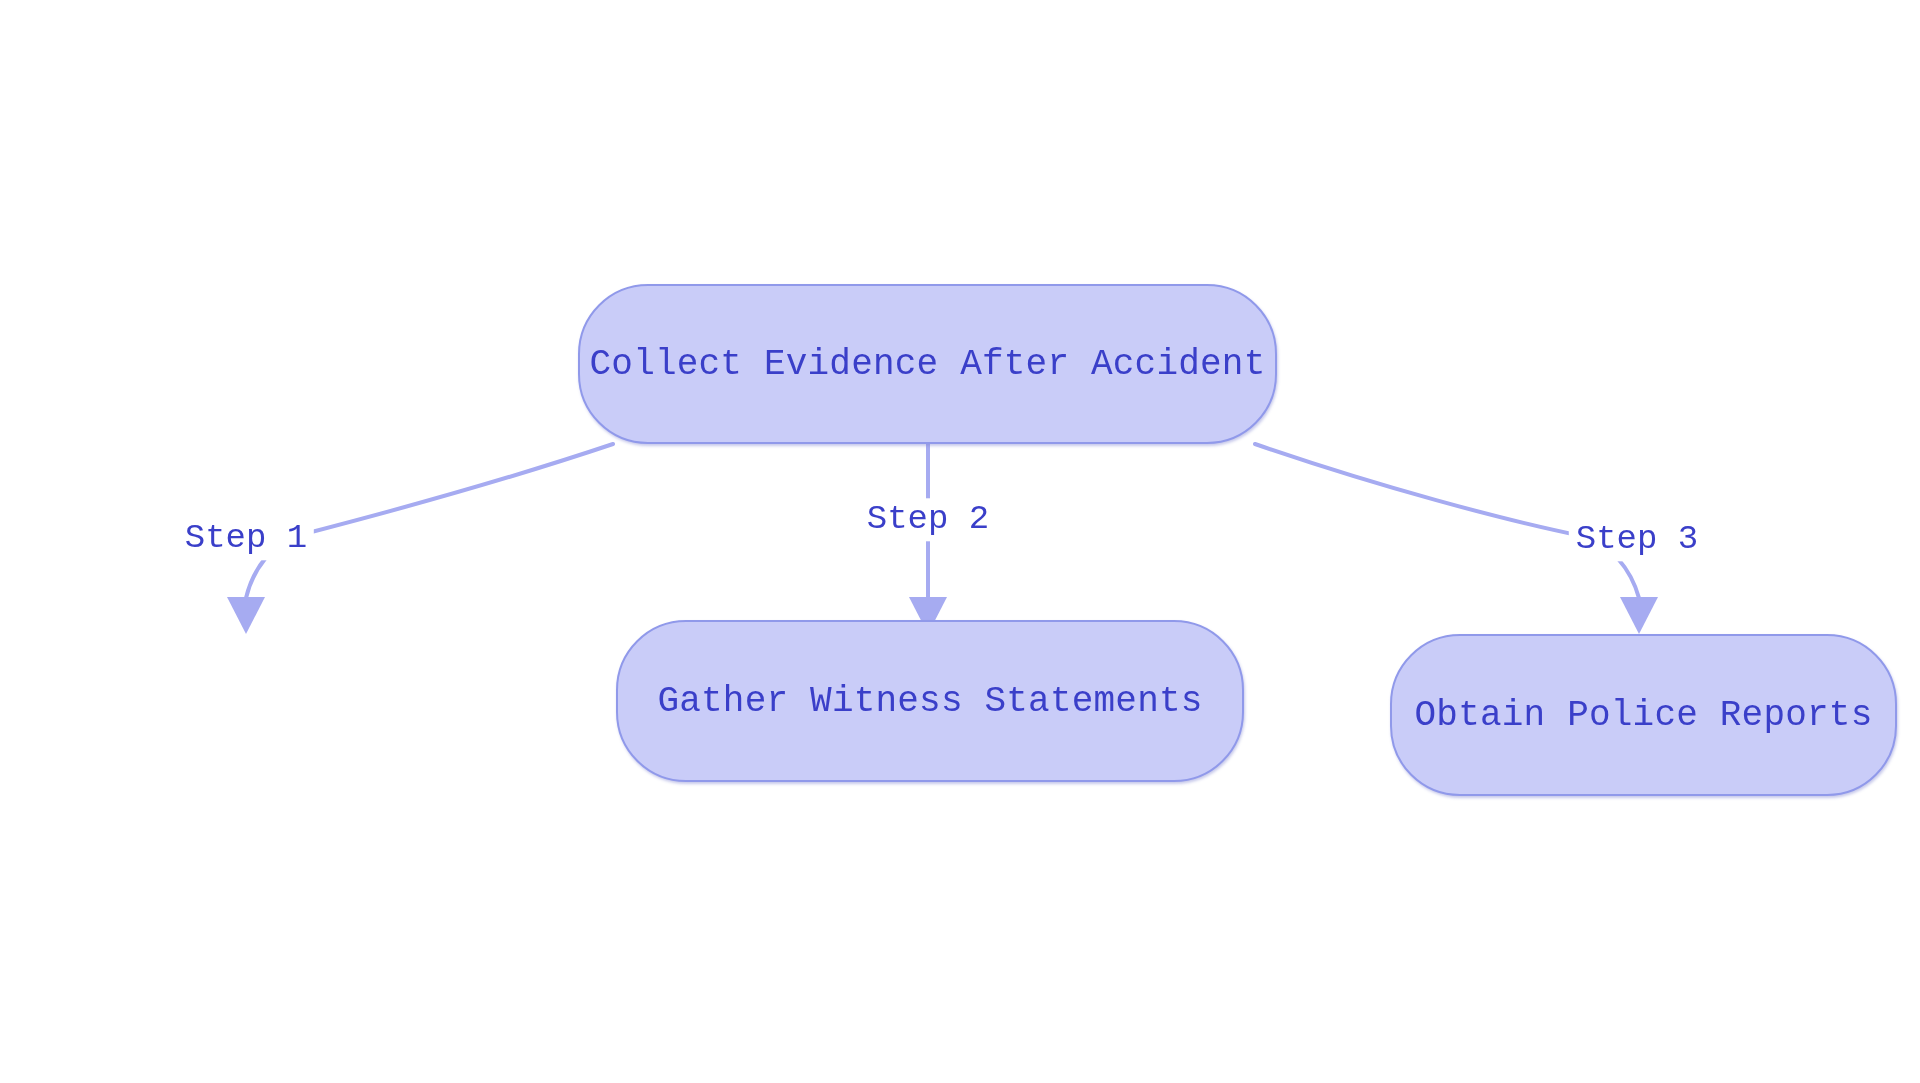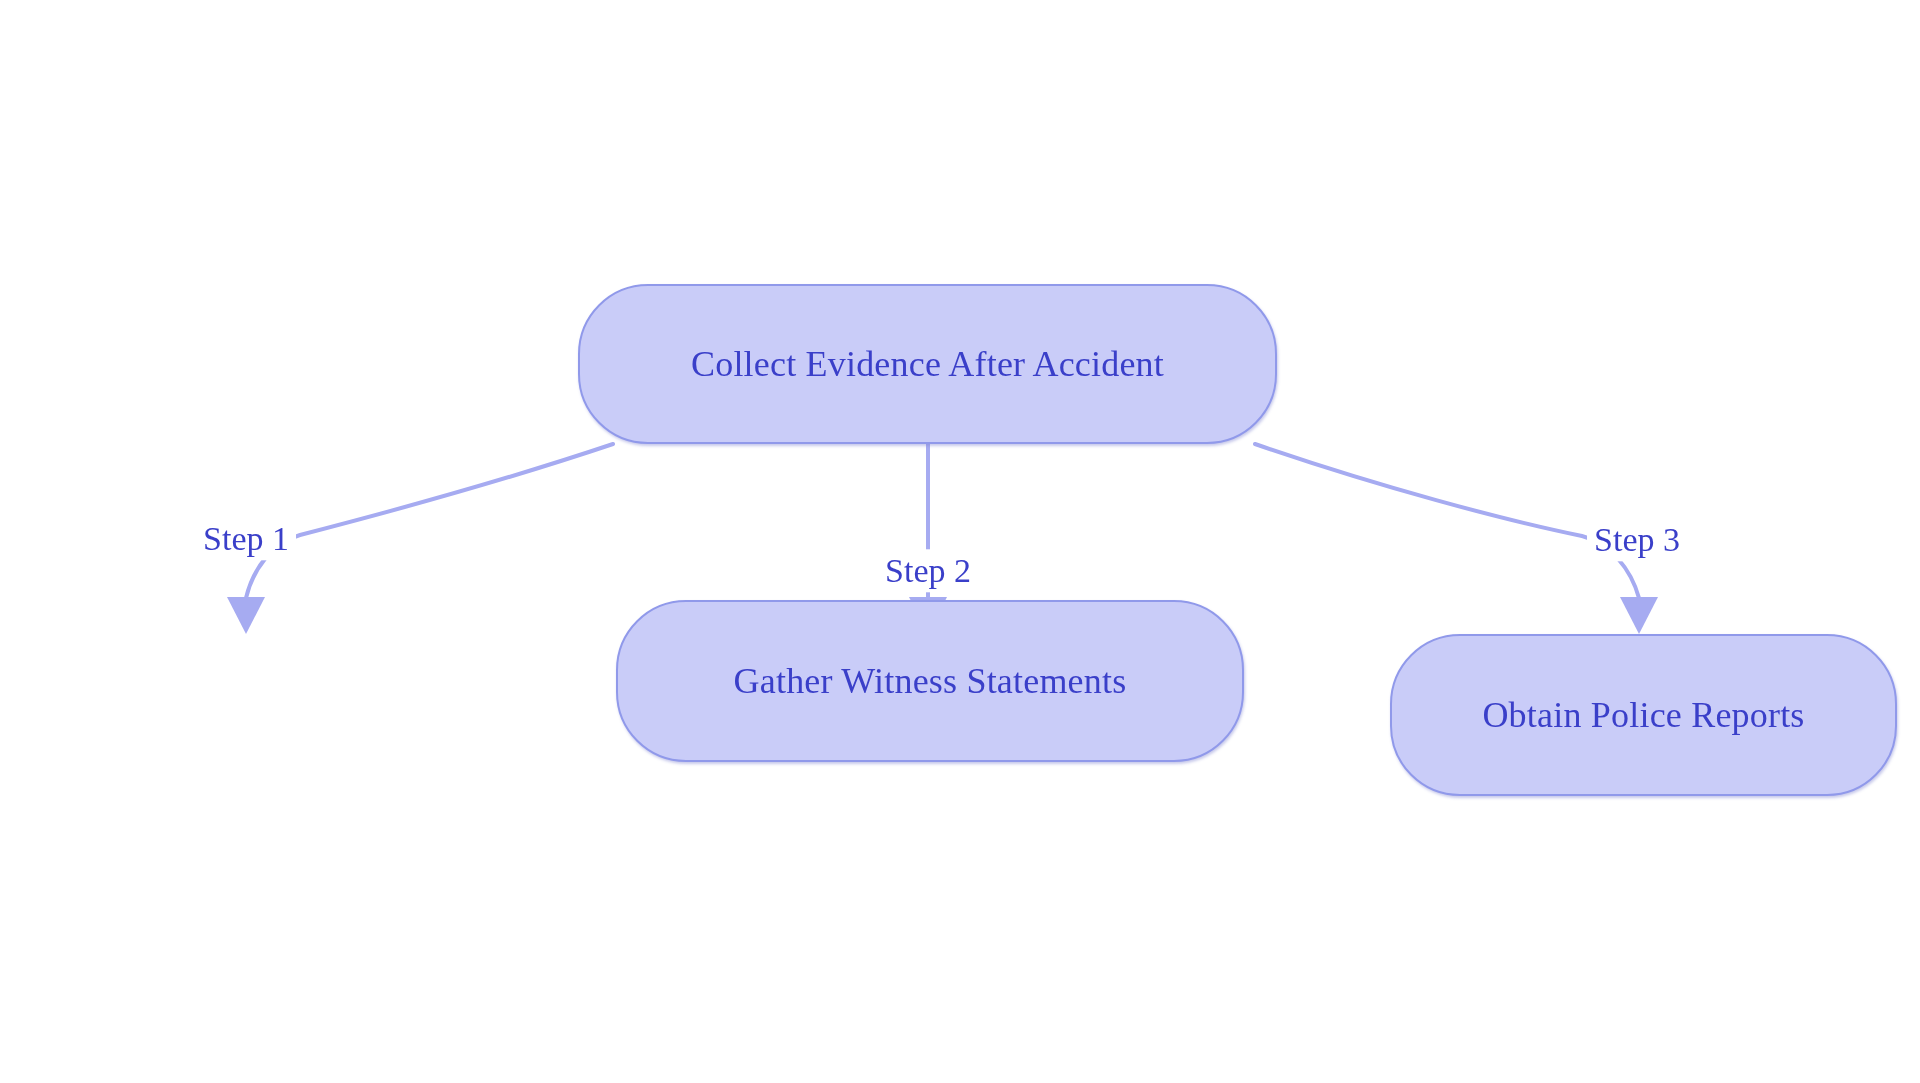--- a/index.html
+++ b/index.html
@@ -11,21 +11,21 @@
     --label-bg: #ffffff;
   }
   * { margin: 0; padding: 0; box-sizing: border-box; }
   html, body { background: #ffffff; }
   .canvas {
     position: relative;
     width: 1920px;
     height: 1083px;
     background: #ffffff;
     overflow: hidden;
-    font-family: Liberation Serif, serif;
+    font-family: Liberation Mono, monospace;
   }
   .edges {
     position: absolute;
     left: 0; top: 0;
     width: 1920px; height: 1083px;
   }
   .edge {
     fill: none;
     stroke: var(--edge-line);
     stroke-width: 4;
@@ -41,34 +41,34 @@
     border: 2.7px solid var(--node-border);
     border-radius: 70px;
     box-shadow: 1px 2px 3px rgba(130,135,210,0.45);
     color: var(--node-text);
     font-size: 36px;
     letter-spacing: 0.2px;
     text-align: center;
   }
   .node-top { left: 578px; top: 284px; width: 699px; height: 160px; }
   .node-b1  { left: 23px;  top: 634px; width: 444px; height: 162px; }
-  .node-b2  { left: 616px; top: 600px; width: 628px; height: 162px; }
+  .node-b2  { left: 616px; top: 620px; width: 628px; height: 162px; }
   .node-b3  { left: 1390px; top: 634px; width: 507px; height: 162px; text-align: center; }
   .edge-label {
     position: absolute;
     transform: translate(-50%, -50%);
     background: var(--label-bg);
     color: var(--label-text);
     font-size: 34px;
     line-height: 1.1;
     padding: 3px 7px;
     white-space: nowrap;
   }
   .label-1 { left: 246px;  top: 539px; }
-  .label-2 { left: 928px;  top: 571px; }
+  .label-2 { left: 928px;  top: 520px; }
   .label-3 { left: 1637px; top: 540px; }
 </style>
 </head>
 <body>
 
 <div class="canvas">
 
   <svg class="edges" viewBox="0 0 1920 1083" xmlns="http://www.w3.org/2000/svg">
     <path class="edge" d="M 613 444 C 488 486 362 519 300 535 C 272 543 253 569 246 598"></path>
     <path class="edge" d="M 928 444 L 928 598"></path>

